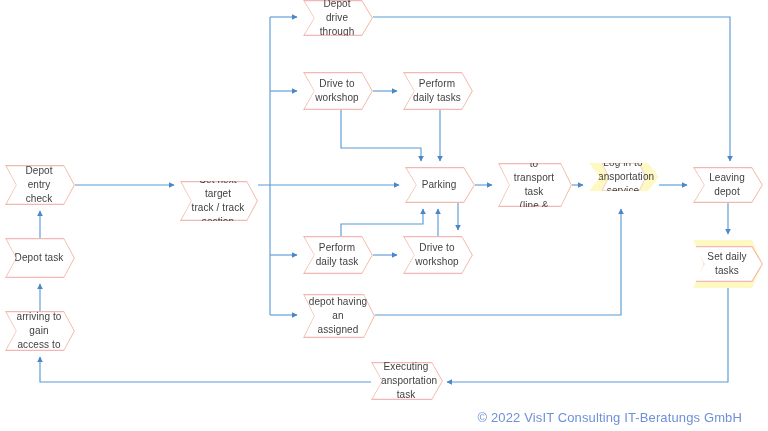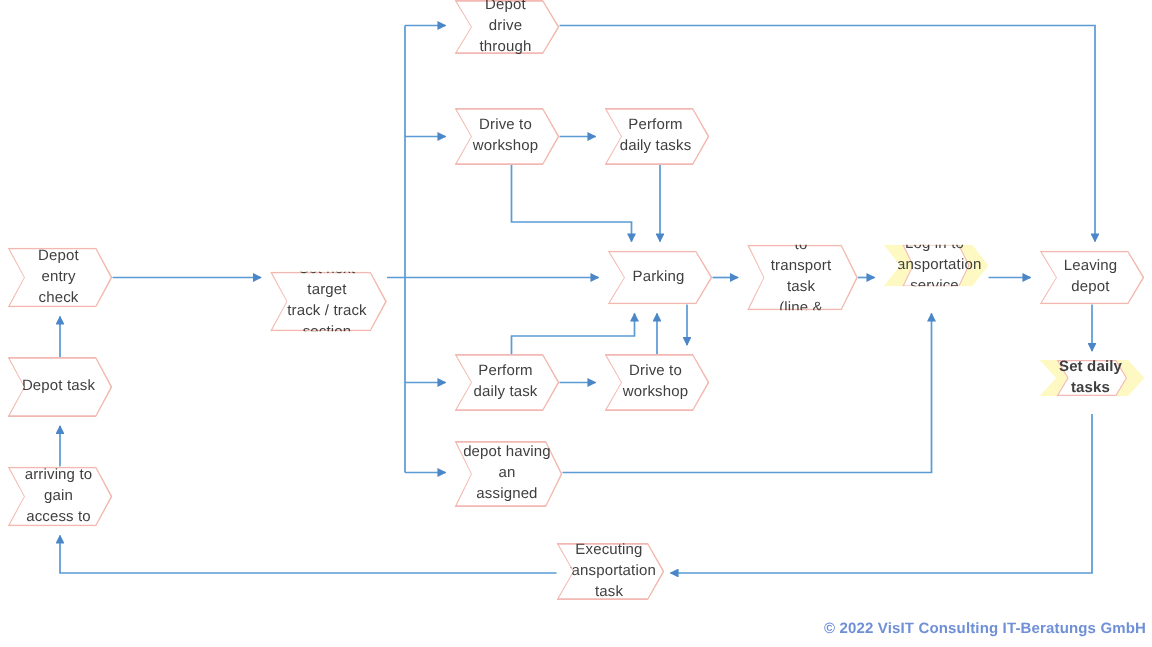--- a/index.html
+++ b/index.html
@@ -49,27 +49,26 @@
     z-index:0;
   }
   .node .lbl{
     position:relative;
     z-index:1;
     white-space:pre-line;
     pointer-events:none;
   }
   #footer{
     position:absolute;
-    right:4px;
+    right:26px;
     bottom:6px;
-    font-size:10px;
+    font-size:13px;
     color:#6f8fd6;
     letter-spacing:0.01em;
     white-space:nowrap;
-    font-weight:bold;
   }
 </style>
 </head>
 <body>
 
 <div id="canvas">
 
   <svg id="wires" viewBox="0 0 768 431" width="768" height="431" xmlns="http://www.w3.org/2000/svg">
     <defs>
       <marker id="ah" viewBox="0 0 10 10" refX="9" refY="5" markerWidth="5.2" markerHeight="5.2" orient="auto-start-reverse">
@@ -209,21 +208,21 @@
         <span class="lbl">Log in to
 transportation
 service</span>
       </div>
       <div class="node" style="left: 693px; top: 167px; width: 70px; height: 36px; color: rgb(63, 63, 63); text-align: center;">
         <svg class="shape" viewBox="0 0 70 36" width="70" height="36">
           <polygon points="0.6,0.6 59,0.6 69.4,18 59,35.4 0.6,35.4 11,18" fill="#ffffff" stroke="#f2b8b4" stroke-width="1.1"></polygon>
         </svg>
         <span class="lbl">Leaving depot</span>
       </div>
-      <div class="node" style="left: 693px; top: 240px; width: 70px; height: 24px; color: rgb(63, 63, 63); font-weight: bold;">
+      <div class="node" style="left: 693px; top: 240px; width: 70px; height: 48px; color: rgb(63, 63, 63);">
         <svg class="shape" viewBox="0 0 70 36" width="70" height="36">
           <polygon points="0.6,0.6 59,0.6 69.4,18 59,35.4 0.6,35.4 11,18" fill="#ffffff" stroke="#f2b8b4" stroke-width="1.1"></polygon>
         </svg>
         <span class="lbl">Set daily tasks</span>
       </div>
       <div class="node" style="left: 303px; top: 294px; width: 72px; height: 44px; color: rgb(63, 63, 63);">
         <svg class="shape" viewBox="0 0 72 44" width="72" height="44">
           <polygon points="0.6,0.6 61,0.6 71.4,22 61,43.4 0.6,43.4 11,22" fill="#ffffff" stroke="#f2b8b4" stroke-width="1.1"></polygon>
         </svg>
         <span class="lbl">Parking for leaving

